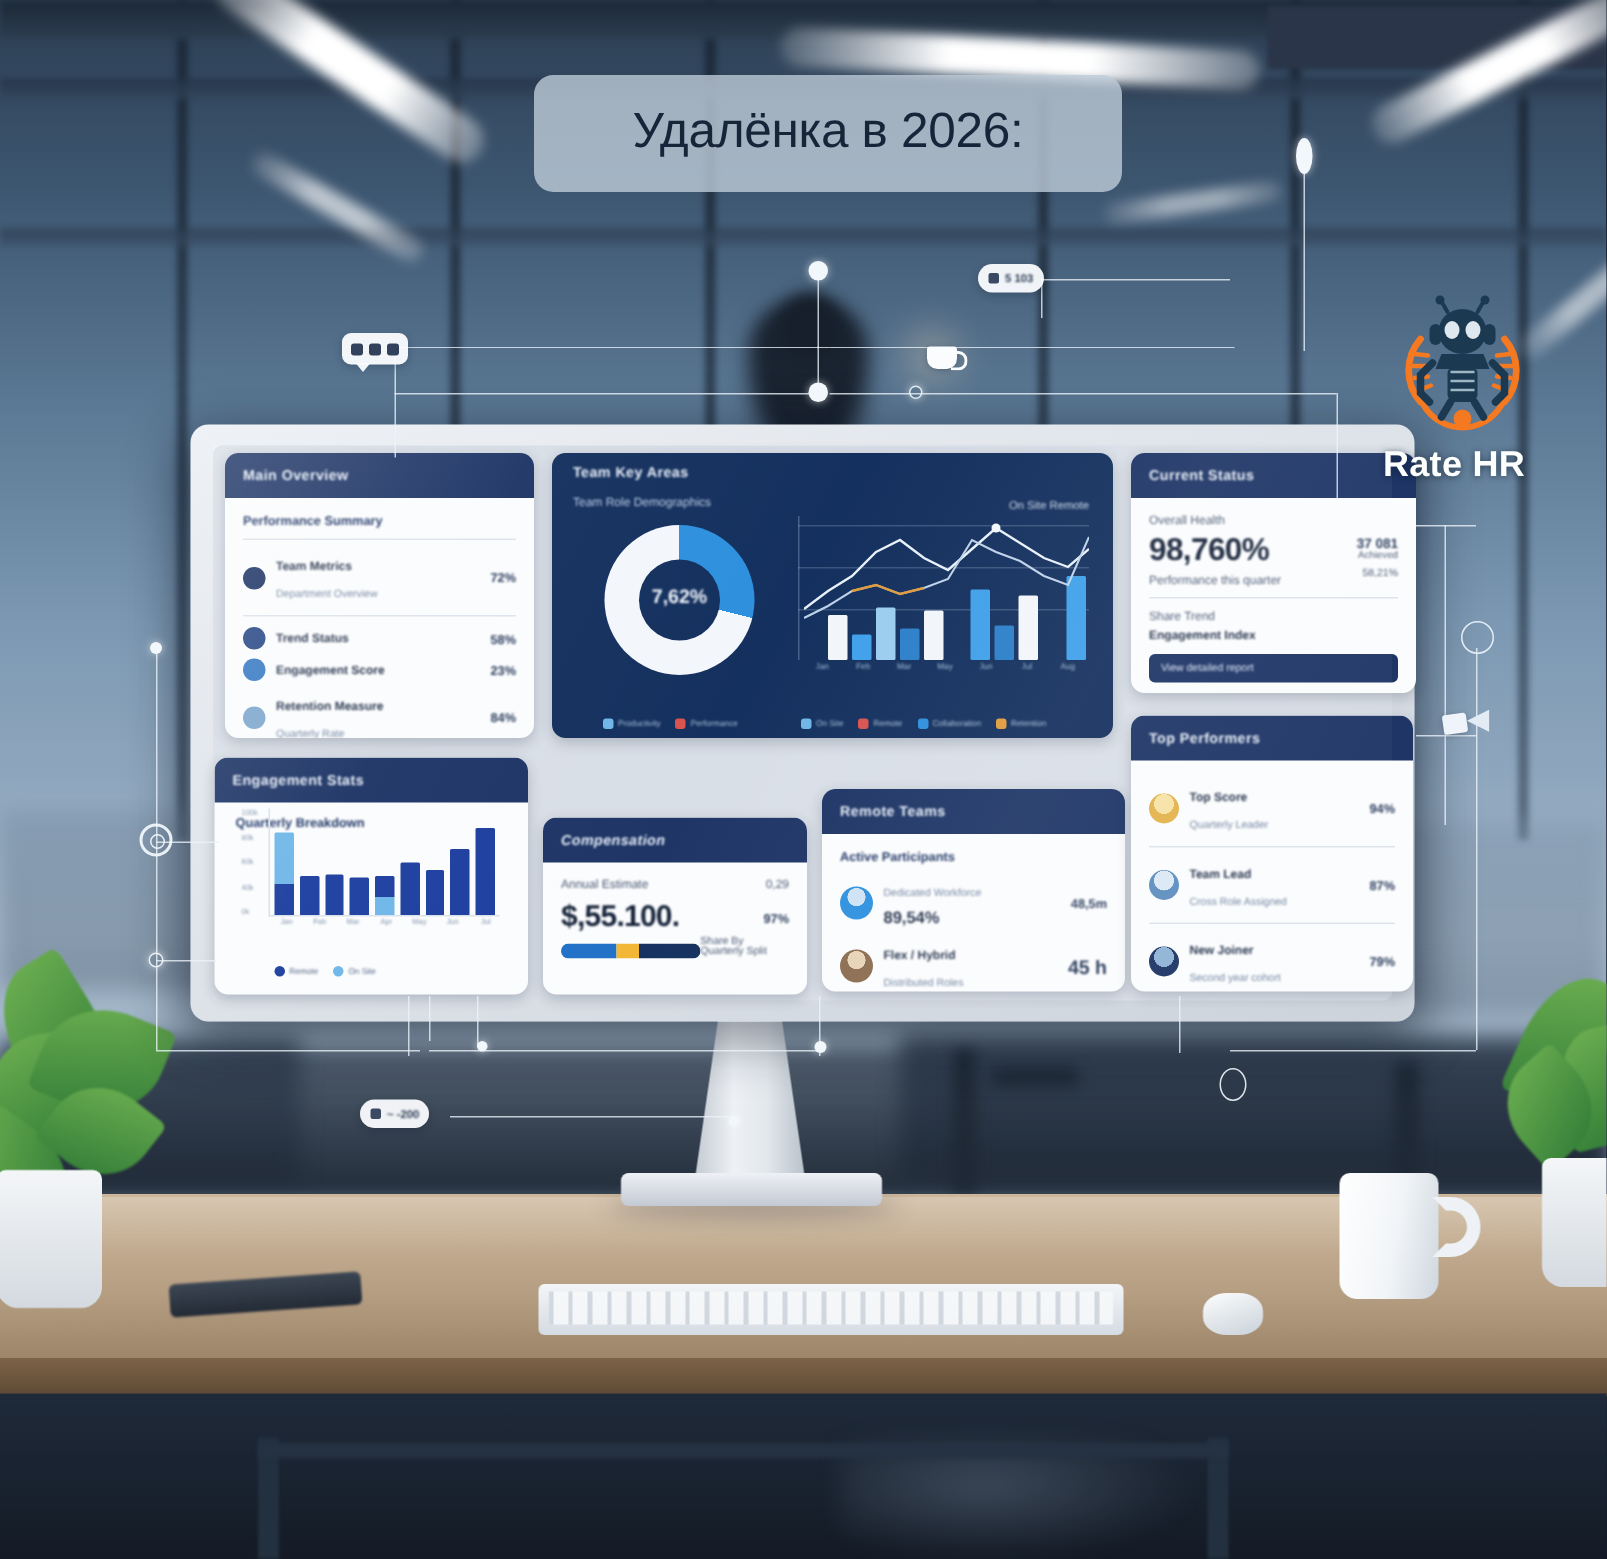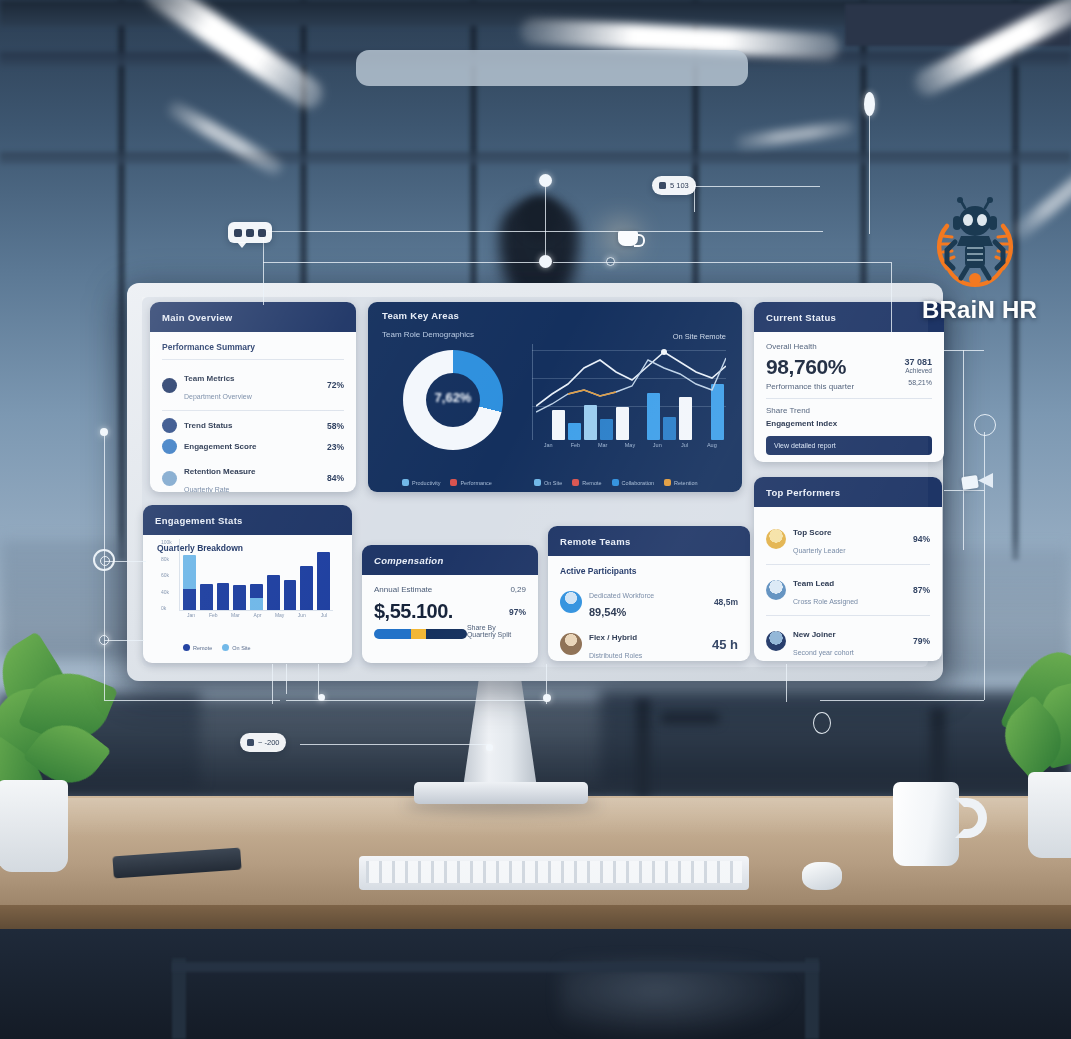--- a/index.html
+++ b/index.html
@@ -191,21 +191,21 @@
   .kpi-btn span{color:#d6e2f3;font-size:7px;filter:blur(.7px);}
 
   
   .ov{position:absolute;pointer-events:none;}
   .ln{position:absolute;background:rgba(236,243,250,.78);}
   .lnh{height:1px;} .lnv{width:1px;}
   .node{position:absolute;border-radius:50%;background:#f2f7fc;box-shadow:0 0 6px rgba(255,255,255,.6);}
   .node-ring{position:absolute;border-radius:50%;border:1.6px solid rgba(240,246,252,.9);background:transparent;}
   .pill{position:absolute;height:19px;border-radius:10px;background:rgba(252,253,255,.94);
     display:flex;align-items:center;gap:4px;padding:0 7px;box-shadow:0 2px 6px rgba(15,28,48,.25);}
-  .pill span{font-size:7.5px;color:#2d3c55;font-weight:400;filter:blur(.6px);}
+  .pill span{font-size:7.5px;color:#2d3c55;font-weight:700;filter:blur(.6px);}
   .pill i{width:7px;height:7px;border-radius:1.5px;background:#3a4a64;display:block;}
   .bubble{position:absolute;height:21px;border-radius:6px;background:rgba(252,253,255,.95);
     display:flex;align-items:center;gap:4px;padding:0 6px;box-shadow:0 2px 6px rgba(15,28,48,.25);}
   .bubble:after{content:"";position:absolute;left:9px;bottom:-5px;width:0;height:0;
     border-left:5px solid transparent;border-right:5px solid transparent;border-top:6px solid rgba(252,253,255,.95);}
   .bubble i{width:8px;height:8px;border-radius:2px;background:#33425c;display:block;}
   .cupicon{position:absolute;width:20px;height:15px;border-radius:2px 2px 7px 7px;background:#fafcfe;
     box-shadow:0 1px 4px rgba(15,28,48,.3);}
   .cupicon:after{content:"";position:absolute;right:-7px;top:3px;width:9px;height:9px;
     border:2.5px solid #fafcfe;border-left:none;border-radius:0 6px 6px 0;}
@@ -643,20 +643,21 @@
     <i></i>
     <span>~ -200</span>
   </div>
 
   <div class="ov" style="left:960px;top:470px;width:42px;height:30px">
     <div style="position:absolute;left:2px;top:6px;width:16px;height:13px;background:#eef4fa;border-radius:2px;transform:rotate(-8deg);box-shadow:0 1px 4px rgba(15,28,48,.3)"></div>
     <div style="position:absolute;left:18px;top:3px;width:15px;height:15px;background:#e3ecf5;clip-path:polygon(0 50%,100% 0,100% 100%)"></div>
   </div>
 
   <div id="headline">
+    <span class="hl">Удалёнка в 2026:</span>
   </div>
 
   <div id="logo">
     <svg viewBox="0 0 100 100" width="100" height="100">
 
       <path d="M22 72 A32 32 0 0 1 22 30" fill="none" stroke="#F47920" stroke-width="4.5" stroke-linecap="round"></path>
       <path d="M78 30 A32 32 0 0 1 78 72" fill="none" stroke="#F47920" stroke-width="4.5" stroke-linecap="round"></path>
       <path d="M24 74 A30 30 0 0 0 76 74" fill="none" stroke="#F47920" stroke-width="4" stroke-linecap="round"></path>
       <g stroke="#F47920" stroke-width="3" stroke-linecap="round">
         <line x1="18" y1="40" x2="27" y2="41"></line>
@@ -681,15 +682,15 @@
         <rect x="40" y="48" width="20" height="24" rx="5"></rect>
         <path d="M30 46 l-8 8 v12 l6 6" stroke="#1B3A52" stroke-width="5" fill="none" stroke-linecap="round"></path>
         <path d="M70 46 l8 8 v12 l-6 6" stroke="#1B3A52" stroke-width="5" fill="none" stroke-linecap="round"></path>
         <path d="M42 72 l-6 10 M58 72 l6 10" stroke="#1B3A52" stroke-width="5" stroke-linecap="round"></path>
       </g>
       <ellipse cx="43" cy="24" rx="5" ry="6" fill="#dfe8ee"></ellipse>
       <ellipse cx="57" cy="24" rx="5" ry="6" fill="#dfe8ee"></ellipse>
       <path d="M42 52 h16 M42 58 h16 M42 64 h16" stroke="#9fb6c4" stroke-width="1.6"></path>
     </svg>
   </div>
-  <div id="brand">BRaiN HR</div>
+  <div id="brand">Rate HR</div>
 
 </div>
 
 </body></html>

